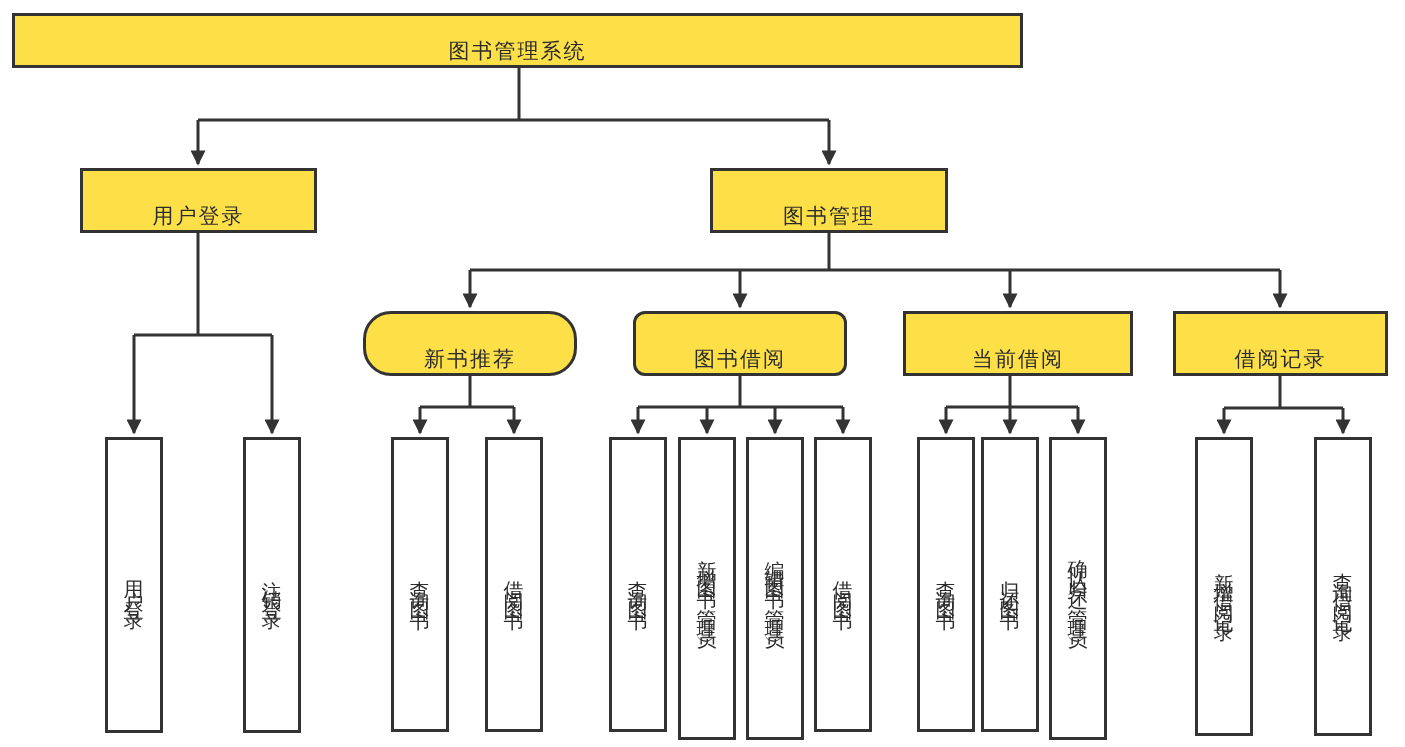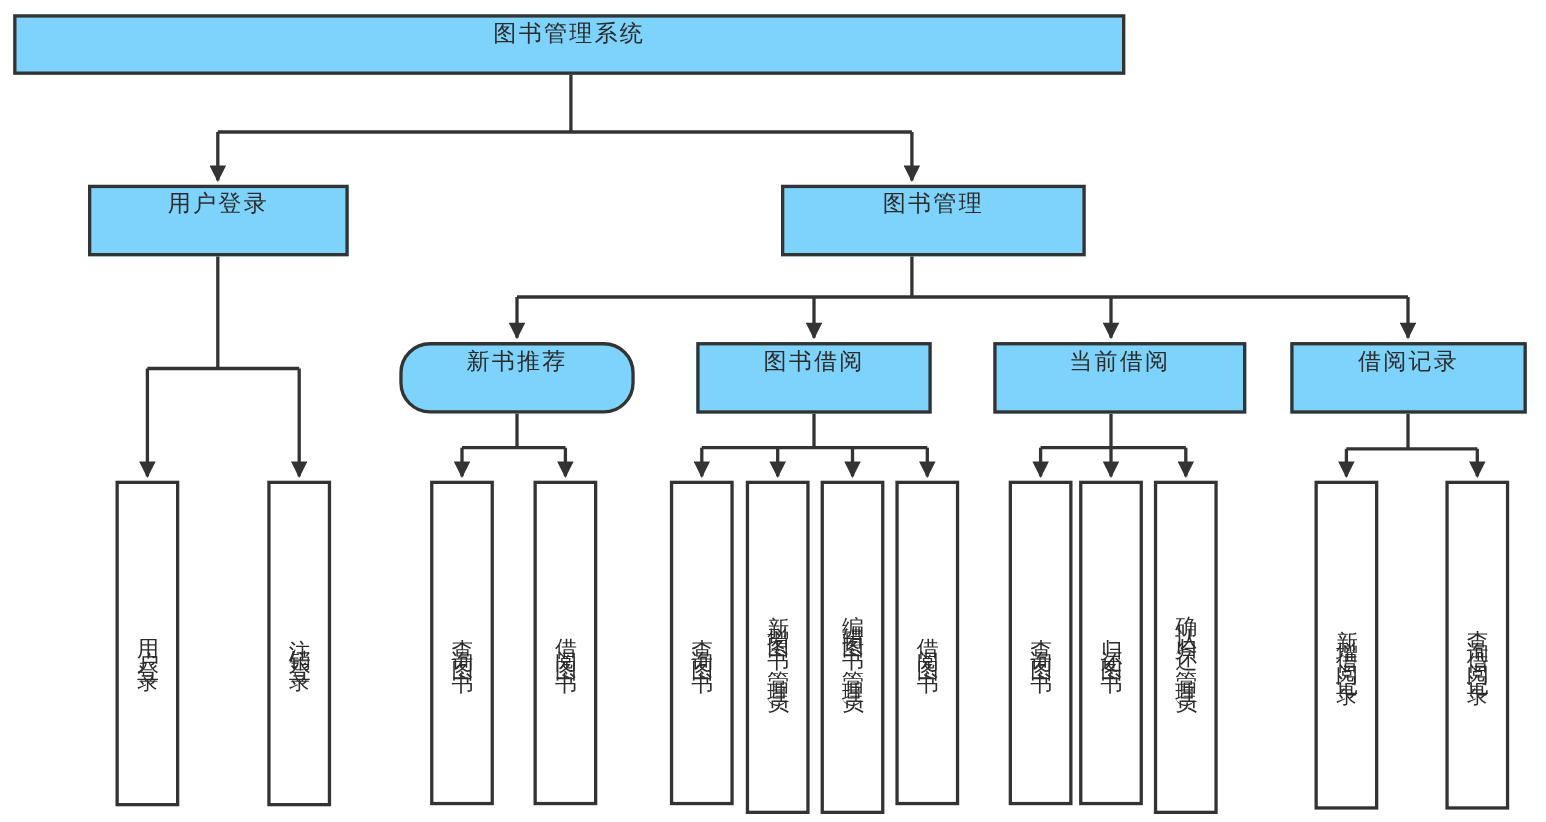--- a/index.html
+++ b/index.html
@@ -2,22 +2,22 @@
 <html><head>
 <meta charset="utf-8">
 <style>
   html,body{margin:0;padding:0;background:#ffffff;}
   .canvas{
     position:relative;width:1405px;height:747px;background:#ffffff;
     font-family:"Liberation Sans","DejaVu Sans",sans-serif;overflow:hidden;
   }
   svg.wires{position:absolute;left:0;top:0;width:1405px;height:747px;}
   .hbox{
-    position:absolute;box-sizing:border-box;border:3px solid #333333;background:#7dd3fc;
-    display:flex;align-items:flex-start;justify-content:center;
+    position:absolute;box-sizing:border-box;border:3px solid #333333;background:#fde047;
+    display:flex;align-items:flex-end;justify-content:center;
   }
   .hbox .label{font-size:21px;color:#2b2b2b;letter-spacing:2px;white-space:nowrap;}
   .vbox{
     position:absolute;box-sizing:border-box;border:3px solid #333333;background:#ffffff;
     display:flex;align-items:center;justify-content:center;
   }
   .vlabel{
     writing-mode:vertical-rl;text-orientation:mixed;
     font-size:20px;color:#2b2b2b;letter-spacing:10px;line-height:1.1;white-space:nowrap;
   }
@@ -82,28 +82,28 @@
     </g>
   </svg>
 
   <div class="hbox" style="left:12px;top:13px;width:1011px;height:55px;">
     <span class="label">图书管理系统</span>
   </div>
 
   <div class="hbox" style="left:80px;top:168px;width:237px;height:65px;">
     <span class="label">用户登录</span>
   </div>
-  <div class="hbox" style="left:710px;top:168px;width:277px;height:65px;">
+  <div class="hbox" style="left:710px;top:168px;width:238px;height:65px;">
     <span class="label">图书管理</span>
   </div>
 
   <div class="hbox" style="left:363px;top:311px;width:214px;height:65px;border-radius:28px;">
     <span class="label">新书推荐</span>
   </div>
-  <div class="hbox" style="left:633px;top:311px;width:214px;height:65px;">
+  <div class="hbox" style="left:633px;top:311px;width:214px;height:65px;border-radius:12px;">
     <span class="label">图书借阅</span>
   </div>
   <div class="hbox" style="left:903px;top:311px;width:230px;height:65px;">
     <span class="label">当前借阅</span>
   </div>
   <div class="hbox" style="left:1173px;top:311px;width:215px;height:65px;">
     <span class="label">借阅记录</span>
   </div>
 
   <div class="vbox" style="left:105px;top:437px;width:58px;height:296px;">

